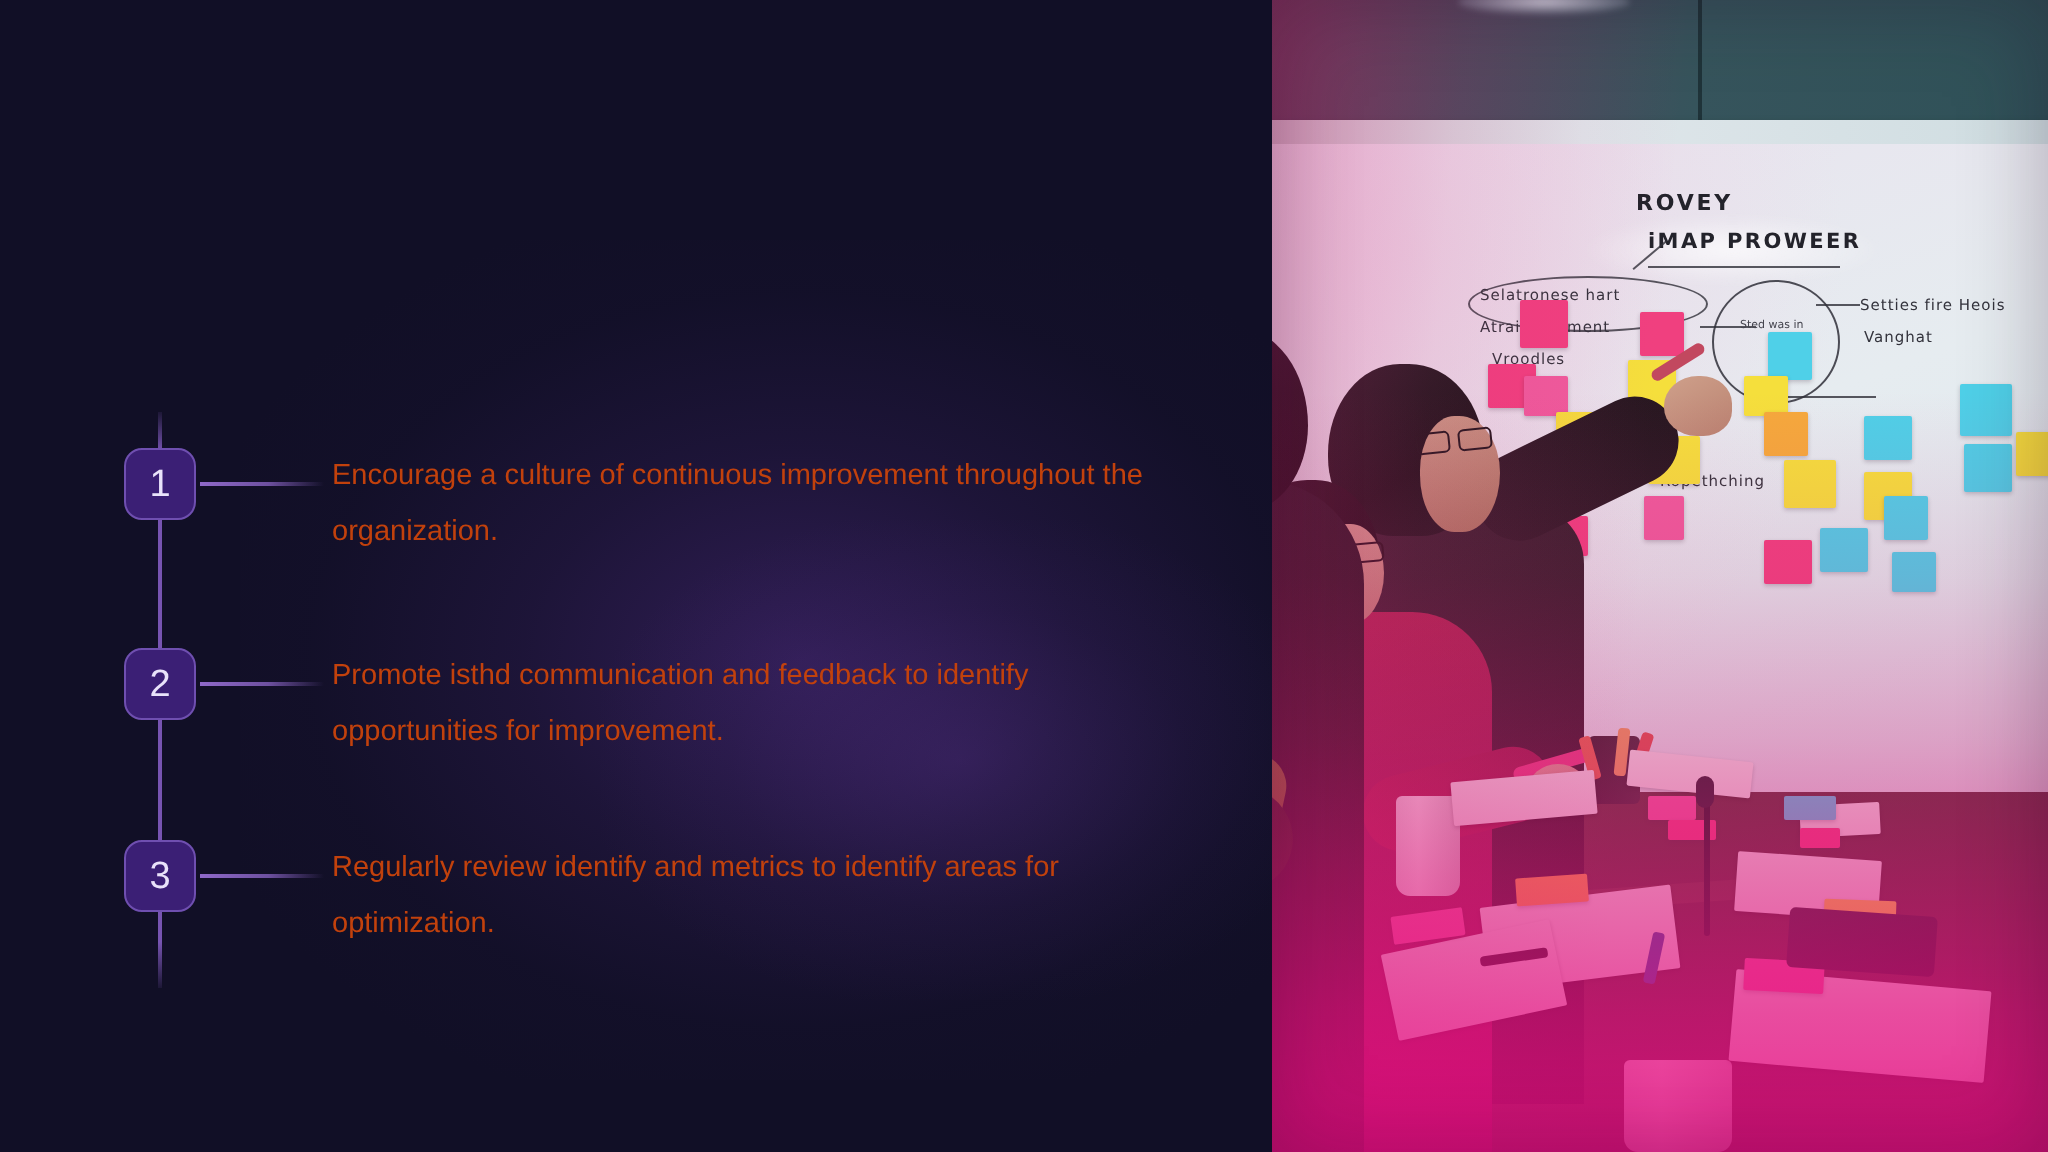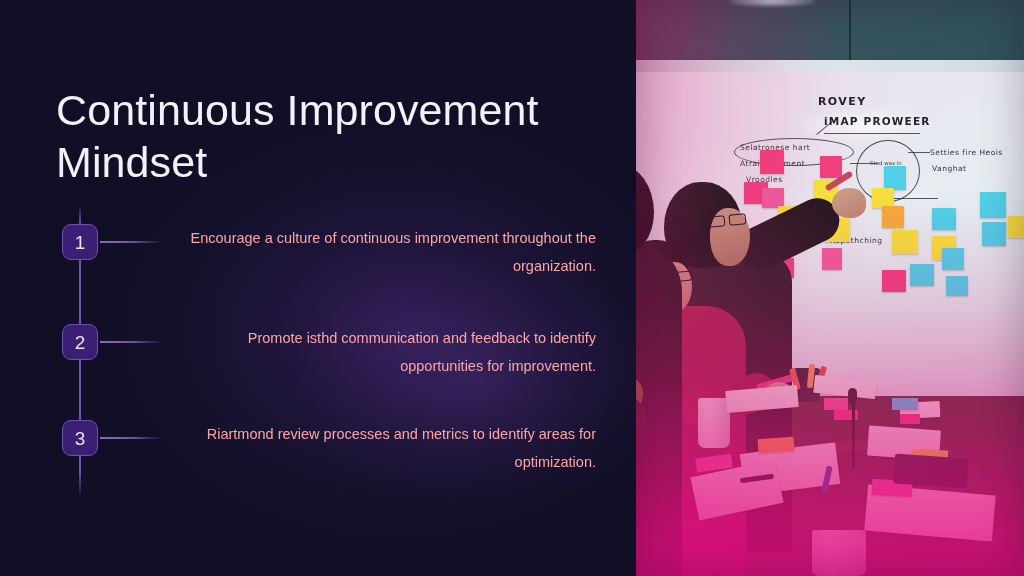--- a/index.html
+++ b/index.html
@@ -95,23 +95,22 @@
     background:linear-gradient(to right,
       rgba(150,110,210,0.95) 0%,
       rgba(140,102,200,0.75) 55%,
       rgba(120,88,180,0.0) 100%);
   }
   .tl-text {
     position:absolute; left:110px; top:0;
     width:430px;
     font-size:14.5px;
     line-height:1.95;
-    color:#fca5a5;
+    color:#c2410c;
     font-weight:400;
-    text-align:right;
   }
 
   
   .photo {
     position:absolute;
     left:636px; top:0; width:388px; height:576px;
     overflow:hidden;
     background:#2e4f55;
   }
   .photo-inner { position:absolute; inset:0; }
@@ -353,42 +352,40 @@
 </head>
 <body>
 
 <div class="slide">
 
   <div class="bg-glow"></div>
   <div class="bg-glow2"></div>
 
   <div class="left-panel">
 
-    <div class="slide-title">Continuous Improvement
-Mindset</div>
 
     <div class="timeline">
       <div class="timeline-spine"></div>
 
       <div class="tl-item i0">
         <div class="tl-badge">1</div>
         <div class="tl-connector"></div>
         <div class="tl-text">Encourage a culture of continuous improvement throughout the organization.</div>
       </div>
 
       <div class="tl-item i1">
         <div class="tl-badge">2</div>
         <div class="tl-connector"></div>
         <div class="tl-text">Promote isthd communication and feedback to identify opportunities for improvement.</div>
       </div>
 
       <div class="tl-item i2">
         <div class="tl-badge">3</div>
         <div class="tl-connector"></div>
-        <div class="tl-text">Riartmond review processes and metrics to identify areas for optimization.</div>
+        <div class="tl-text">Regularly review identify and metrics to identify areas for optimization.</div>
       </div>
     </div>
   </div>
 
   <div class="photo">
     <div class="photo-inner">
 
       <div class="wall"></div>
       <div class="wall-seam"></div>
       <div class="ceiling-light"></div>

